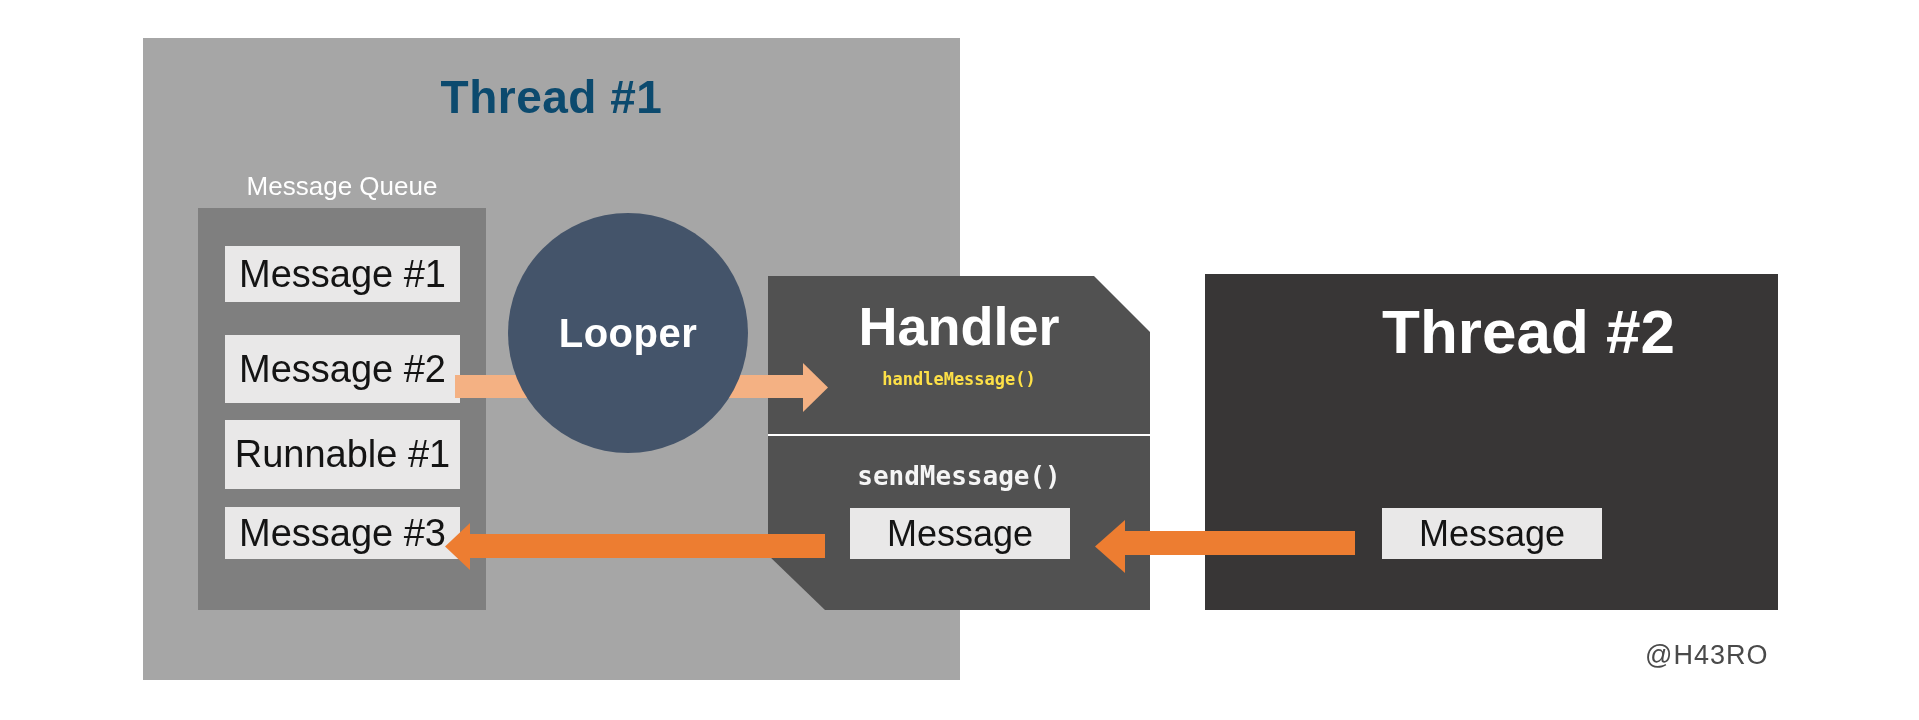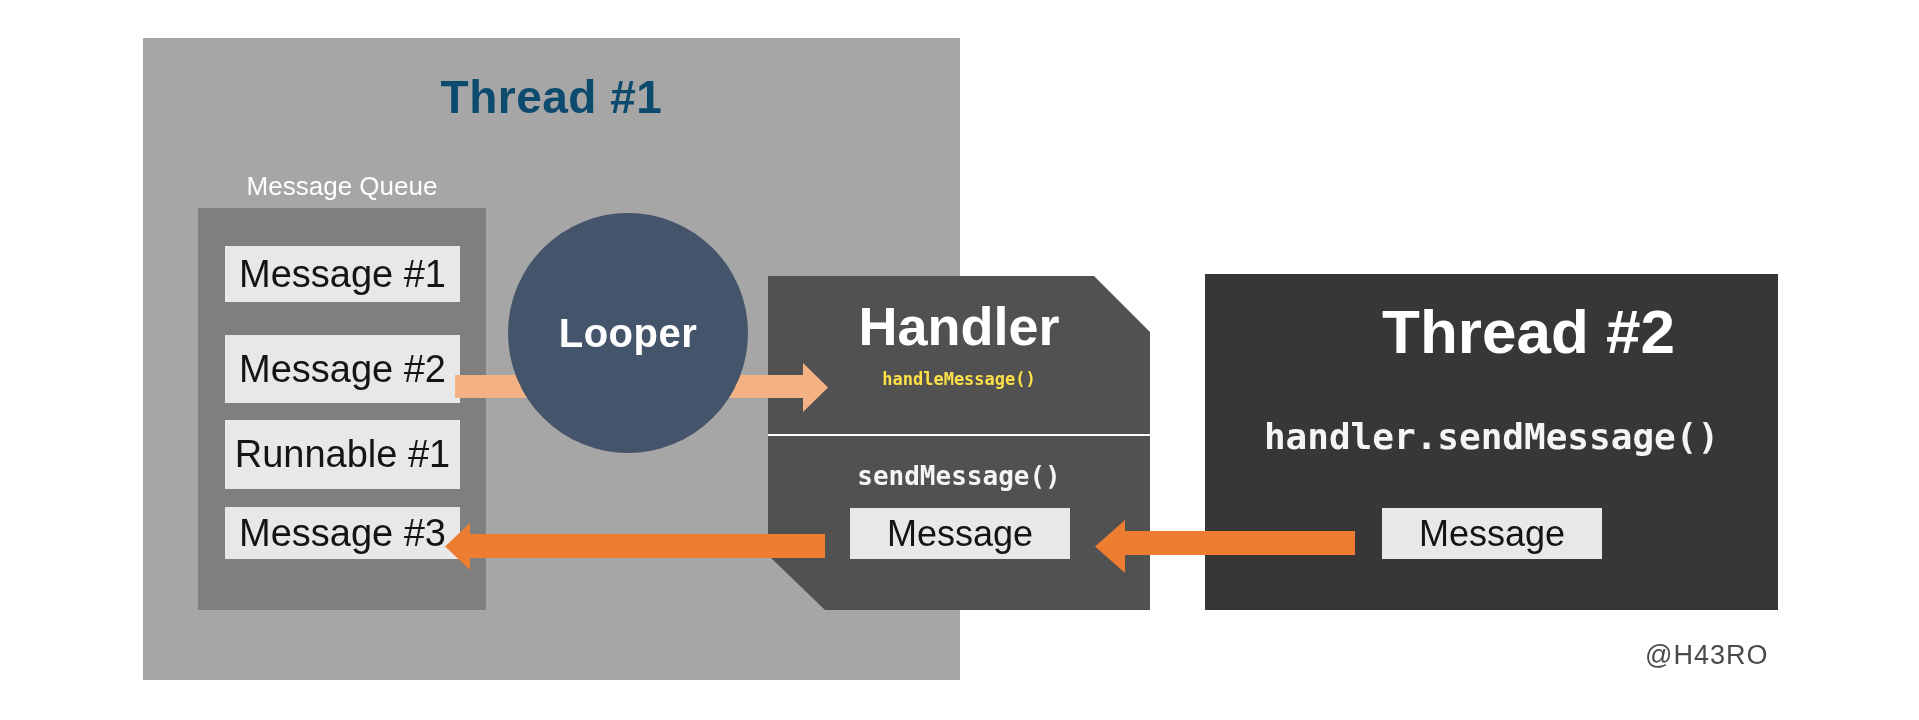--- a/index.html
+++ b/index.html
@@ -96,21 +96,20 @@
   <div class="abs handler">
     <div class="abs handler-title">Handler</div>
     <div class="abs handler-handle code">handleMessage()</div>
     <div class="abs handler-divider"></div>
     <div class="abs handler-send code">sendMessage()</div>
     <div class="abs msg-box handler-msg">Message</div>
   </div>
 
   <div class="abs thread2">
     <div class="abs thread2-title">Thread #2</div>
-    <div class="abs thread2-code code">handler.sendMessage()</div>
     <div class="abs msg-box thread2-msg">Message</div>
   </div>
 
   <svg class="abs arrow arrow-mid" width="260" height="53" viewBox="0 0 260 53">
     <polygon points="0,26.5 30,0 30,53" fill="#ed7d31"></polygon>
     <rect x="28" y="11" width="232" height="24" fill="#ed7d31"></rect>
   </svg>
 
   <svg class="abs arrow arrow-left" width="380" height="47" viewBox="0 0 380 47">
     <polygon points="0,23.5 25,0 25,47" fill="#ed7d31"></polygon>

